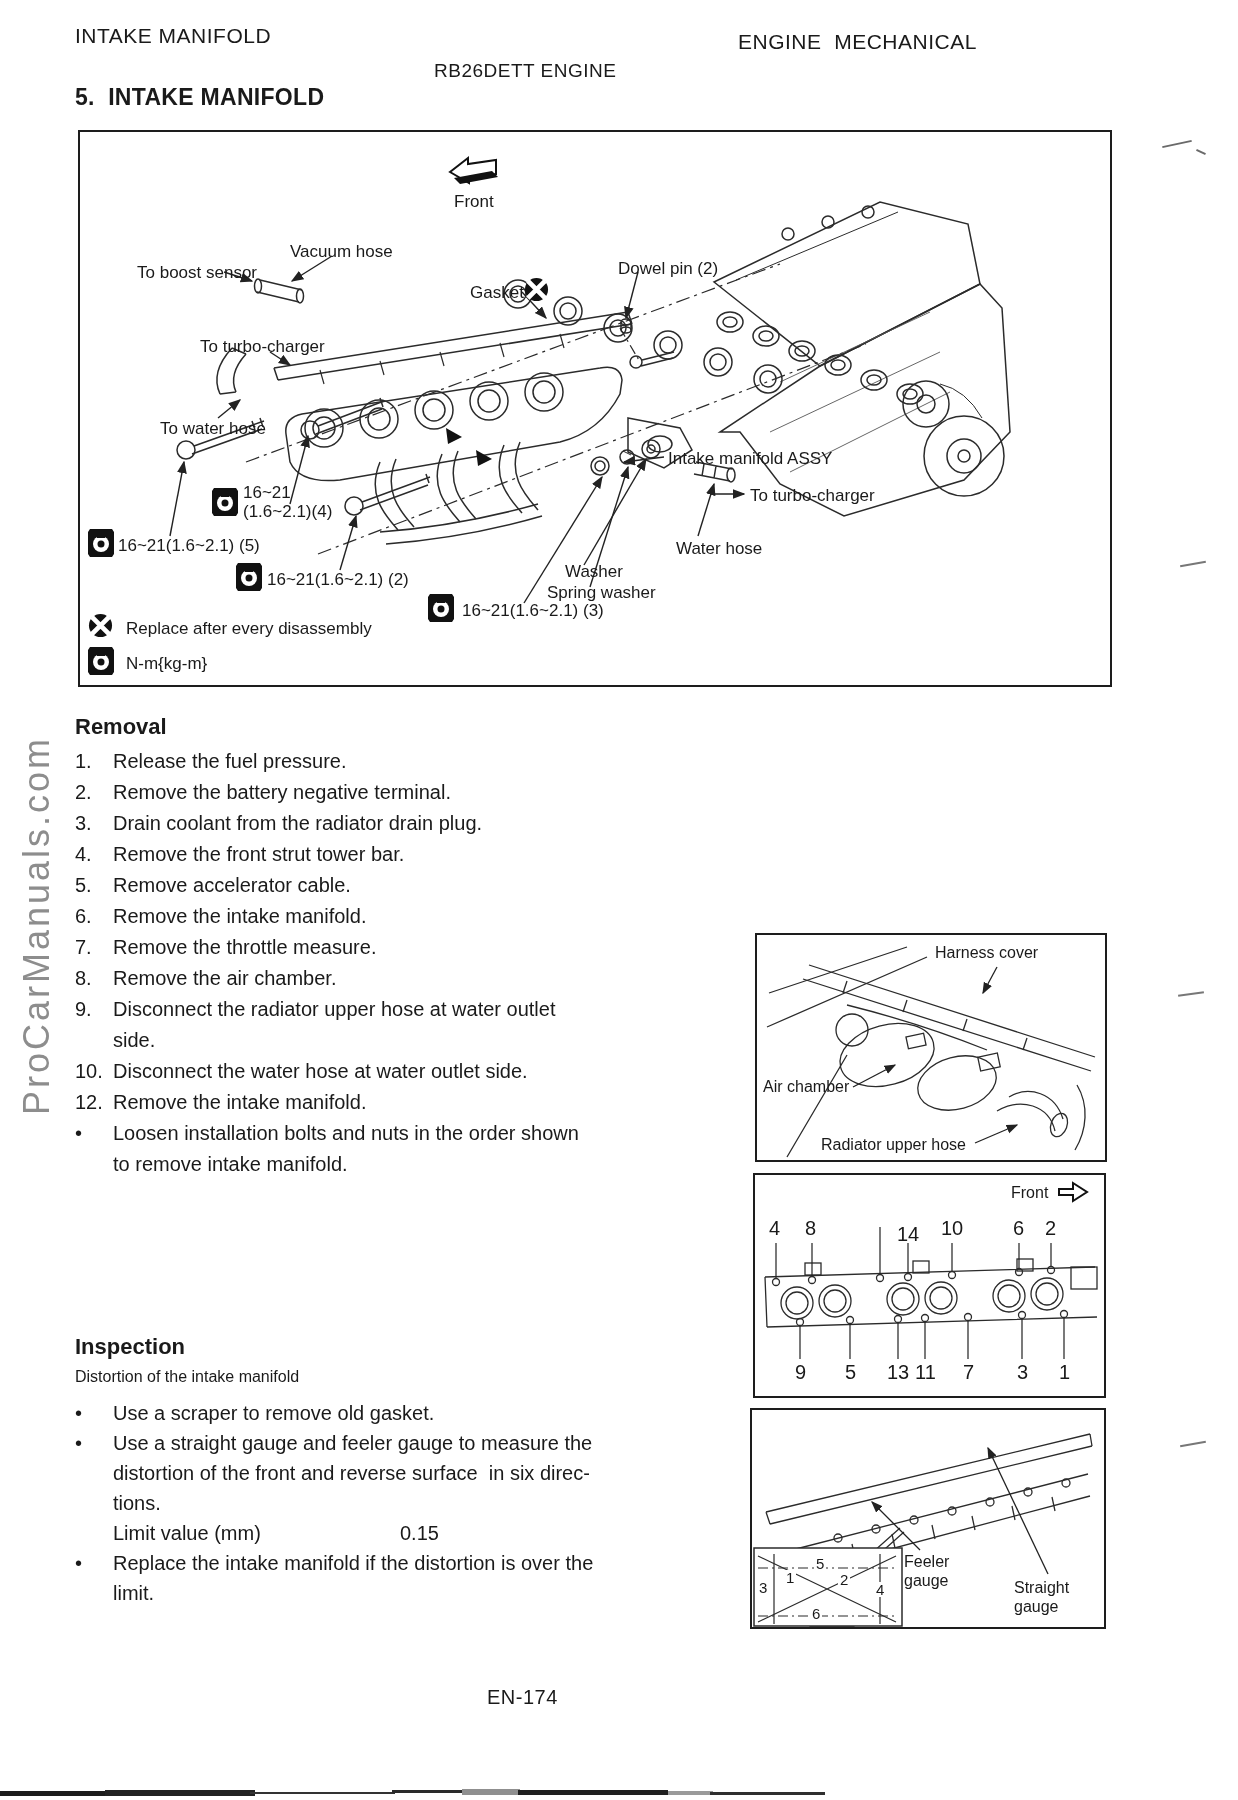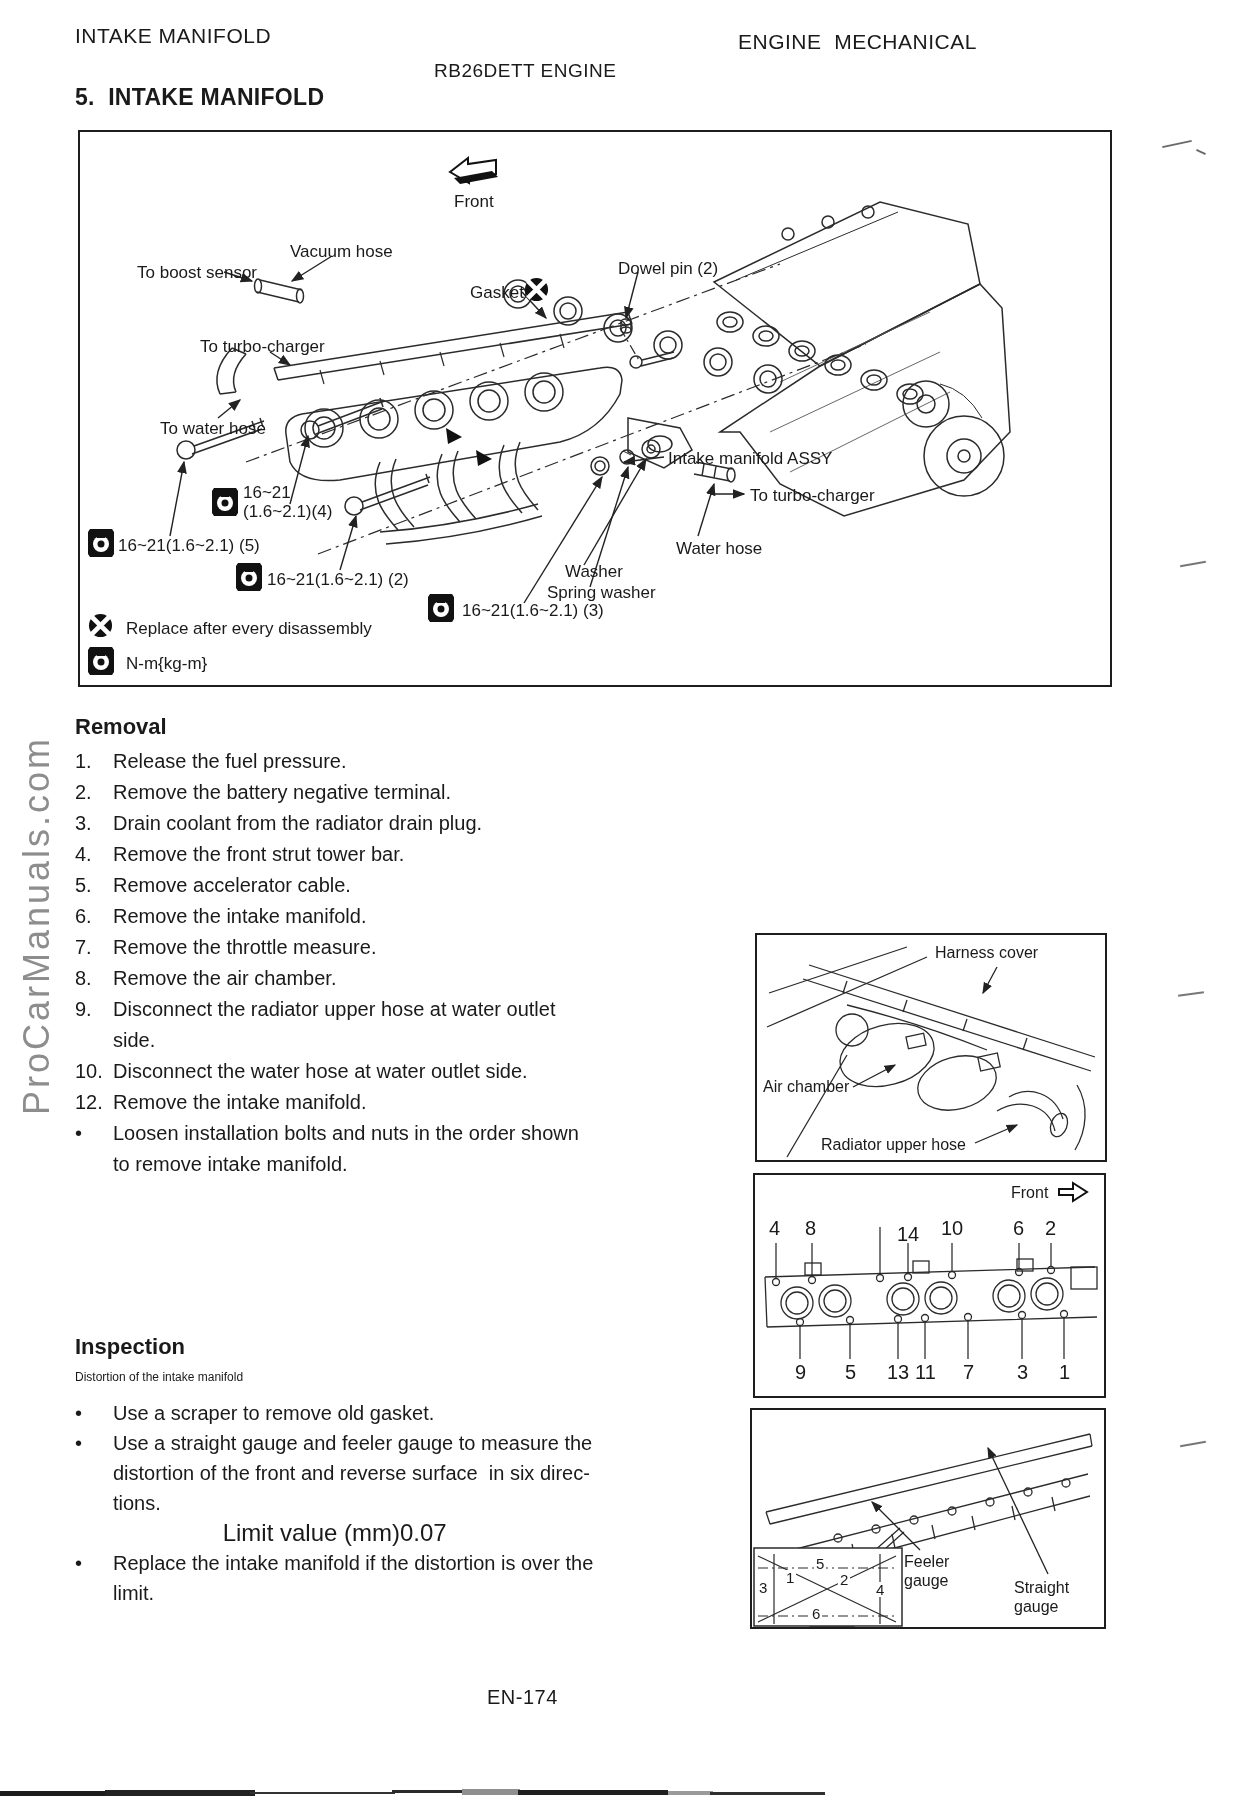--- a/index.html
+++ b/index.html
@@ -15,23 +15,23 @@
   .ticon{position:absolute;width:26px;height:28px;}
   .xicon{position:absolute;width:25px;height:25px;}
   .txtcol{position:absolute;}
   .h2{font-size:22px;font-weight:bold;line-height:30px;}
   .step{display:flex;font-size:20px;line-height:31px;}
   .step .num{width:38px;flex:none;}
   .step .txt{flex:1;white-space:pre-wrap;text-align:justify;}
   .irow{display:flex;font-size:20px;line-height:30px;}
   .irow .mk{width:38px;flex:none;}
   .irow .txt{flex:1;white-space:pre-wrap;}
-  .limit{display:flex;font-size:24px;line-height:30px;padding-left:38px;text-align:right;}
+  .limit{display:flex;font-size:20px;line-height:30px;padding-left:38px;}
   .limit .ll{width:287px;flex:none;}
-  .sub{font-size:12px;line-height:30px;}
+  .sub{font-size:16px;line-height:30px;}
   .num2{position:absolute;font-size:20px;}
   .insnum{position:absolute;font-size:15px;background:#fff;padding:0 2px;line-height:15px;}
   .watermark{position:absolute;left:16px;top:645px;height:470px;writing-mode:vertical-rl;
              transform:rotate(180deg);font-size:36px;letter-spacing:3px;color:#8d8d8d;}
   .scanseg{position:absolute;}
   .scanmark{position:absolute;border-top:2px solid #777;}
   .pageno{font-size:20px;letter-spacing:.5px;}
   svg{display:block;}
   .artsvg{position:absolute;left:0;top:0;}
 </style>
@@ -307,21 +307,21 @@
         <span class="txt">Use a scraper to remove old gasket.</span>
       </div>
     <div class="irow">
         <span class="mk">•</span>
         <span class="txt">Use a straight gauge and feeler gauge to measure the
 distortion of the front and reverse surface  in six direc-
 tions.</span>
       </div>
     <div class="limit">
         <span class="ll">Limit value (mm)</span>
-        <span>0.07</span>
+        <span>0.15</span>
       </div>
     <div class="irow">
         <span class="mk">•</span>
         <span class="txt">Replace the intake manifold if the distortion is over the
 limit.</span>
       </div>
   </div>
 
   <div class="figbox" style="left:755px;top:933px;width:348px;height:225px;">
     <svg class="artsvg" width="348" height="225" viewBox="0 0 348 225">

